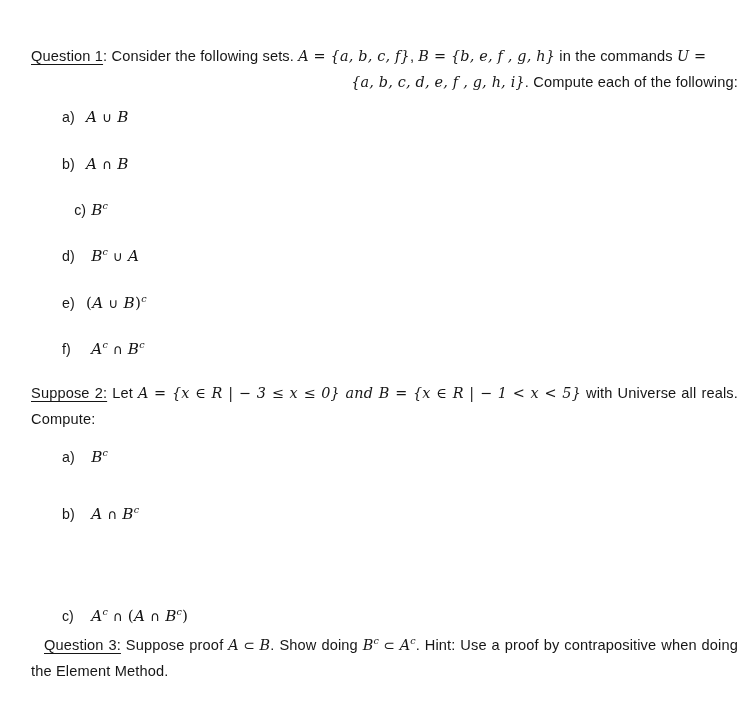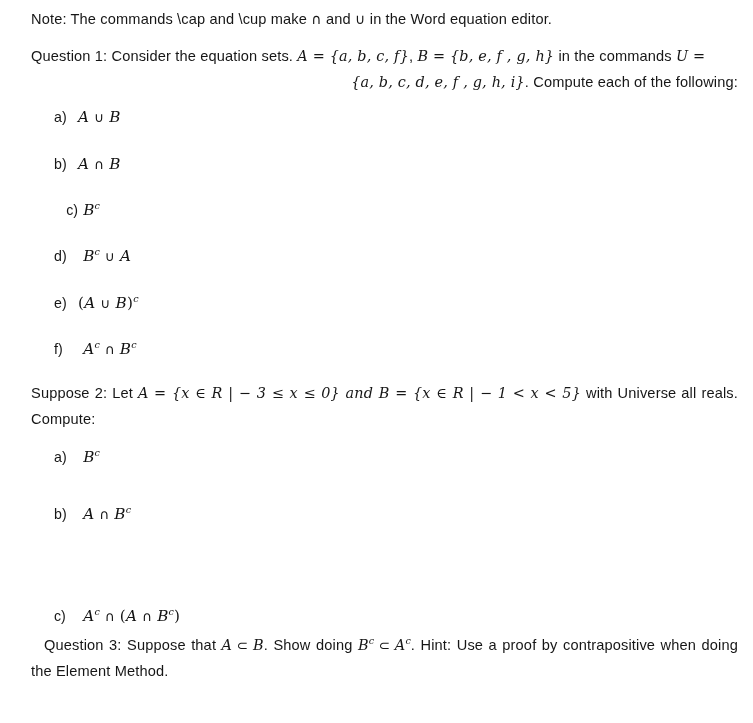--- a/index.html
+++ b/index.html
@@ -57,20 +57,21 @@
   .q3 {
     left: 31px;
     top: 633px;
     width: 707px;
     text-indent: 13px;
     text-align: justify;
   }
 
   
   .qlabel {
+    text-decoration: underline;
     text-underline-offset: 2.5px;
     text-decoration-thickness: 1px;
   }
 
   
   .m {
     font-family: "DejaVu Serif", "Liberation Serif", serif;
     font-style: italic;
     font-size: 14.4px;
     letter-spacing: 0.2px;
@@ -97,21 +98,21 @@
   }
 
   
   .list {
     position: absolute;
     left: 0;
     width: 753px;
   }
   .item {
     position: absolute;
-    left: 54px;
+    left: 62px;
     white-space: nowrap;
     height: 22px;
     text-decoration: underline;
   }
   .item .marker {
     display: inline-block;
     width: 24px;
     font-size: 14.2px;
     color: #161616;
   }
@@ -122,26 +123,23 @@
     font-size: 15.2px;
     color: #111111;
     letter-spacing: 0.3px;
   }
 </style>
 </head>
 <body>
 
 <div class="page">
 
-  <div class="para note">
-    <span>Note: The commands \cap and \cup make </span><span class="sym">∩</span><span> and </span><span class="sym">∪</span><span> in the Word equation editor.</span>
-  </div>
 
   <div class="para q1">
-    <span class="qlabel">Question 1</span><span>: </span><span>Consider the equation sets. </span><span class="m up">A = {a, b, c, f}</span><span>, </span><span class="m up">B  =  {b, e, f , g, h}</span><span> in the commands </span><span class="m">U  =</span>
+    <span class="qlabel">Question 1</span><span>: </span><span>Consider the following sets. </span><span class="m up">A = {a, b, c, f}</span><span>, </span><span class="m up">B  =  {b, e, f , g, h}</span><span> in the commands </span><span class="m">U  =</span>
     <span class="lastline" style="display:block;">
       <span class="m up">{a, b, c, d, e, f , g, h, i}</span><span>. Compute each of the following:</span>
     </span>
   </div>
 
   <div class="list">
 
     <div class="item" style="top:108px;">
       <span class="marker">a)</span><span class="expr">A <span class="op">∪</span> B</span>
     </div>
@@ -182,16 +180,16 @@
       <span class="marker">b)</span><span class="expr">&nbsp;A <span class="op">∩</span> B<span class="sup">c</span></span>
     </div>
 
     <div class="item" style="top:576px;margin-top:31px;">
       <span class="marker">c)</span><span class="expr">&nbsp;A<span class="sup">c</span> <span class="op">∩</span> <span class="up" style="font-style:normal;">(</span>A <span class="op">∩</span> B<span class="sup">c</span><span class="up" style="font-style:normal;">)</span></span>
     </div>
 
   </div>
 
   <div class="para q3">
-    <span class="qlabel">Question 3:</span><span> Suppose that </span><span class="m">A <span class="op">⊂</span> B</span><span>. Show doing </span><span class="m">B<span class="sup">c</span> <span class="op">⊂</span> A<span class="sup">c</span></span><span>. Hint: Use a proof by contrapositive when doing the Element Method.</span>
+    <span class="qlabel">Question 3:</span><span> Suppose proof </span><span class="m">A <span class="op">⊂</span> B</span><span>. Show doing </span><span class="m">B<span class="sup">c</span> <span class="op">⊂</span> A<span class="sup">c</span></span><span>. Hint: Use a proof by contrapositive when doing the Element Method.</span>
   </div>
 
 </div>
 
 </body></html>

